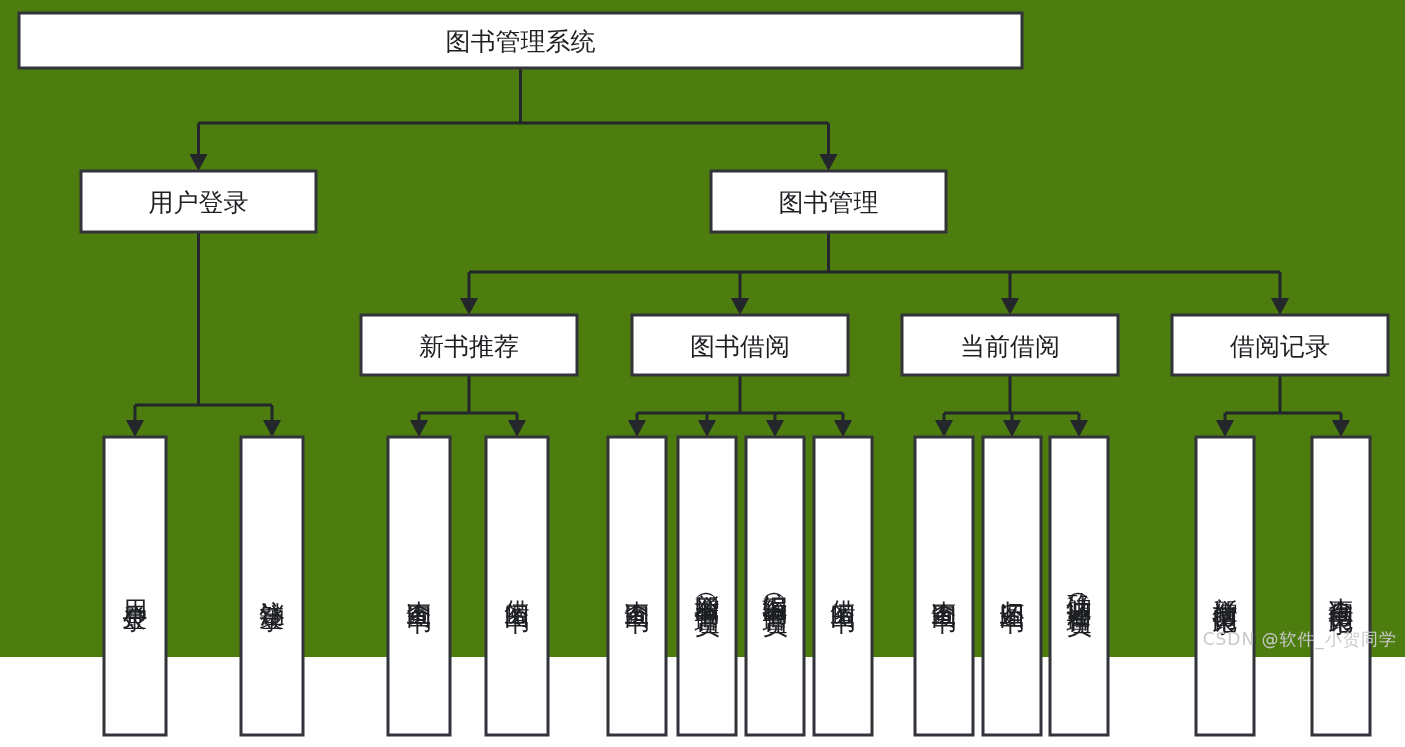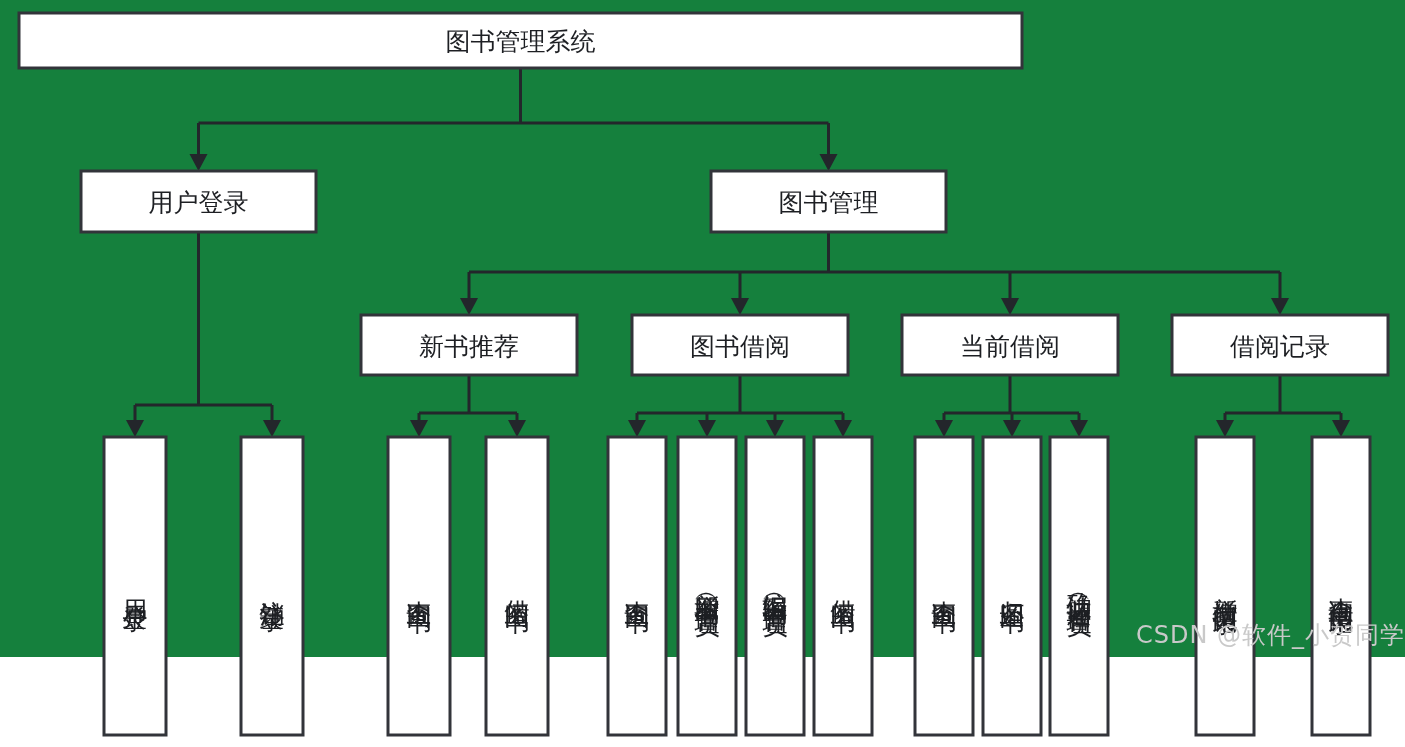--- a/index.html
+++ b/index.html
@@ -11,21 +11,21 @@
   body {
     width: 1405px;
     height: 747px;
     overflow: hidden;
     font-family: "DejaVu Sans", "Liberation Sans", sans-serif;
   }
   #diagram-root {
     position: relative;
     width: 1405px;
     height: 657px;
-    background: #15803d;
+    background: #4d7c0f;
   }
   svg#tree-svg {
     position: absolute;
     left: 0;
     top: 0;
     width: 1405px;
     height: 747px;
     display: block;
   }
   .node-box {
@@ -62,24 +62,24 @@
     color: #1d1f23;
     display: flex;
     align-items: center;
     justify-content: center;
     white-space: nowrap;
     user-select: none;
     pointer-events: none;
   }
   .watermark {
     position: absolute;
-    right: 0;
+    right: 8px;
     bottom: 6px;
     font-family: "DejaVu Sans", "Liberation Sans", sans-serif;
-    font-size: 24px;
+    font-size: 17px;
     color: #c9c9c9;
     letter-spacing: 1px;
     white-space: nowrap;
   }
 </style>
 </head>
 <body>
 
 <div id="diagram-root">
 

